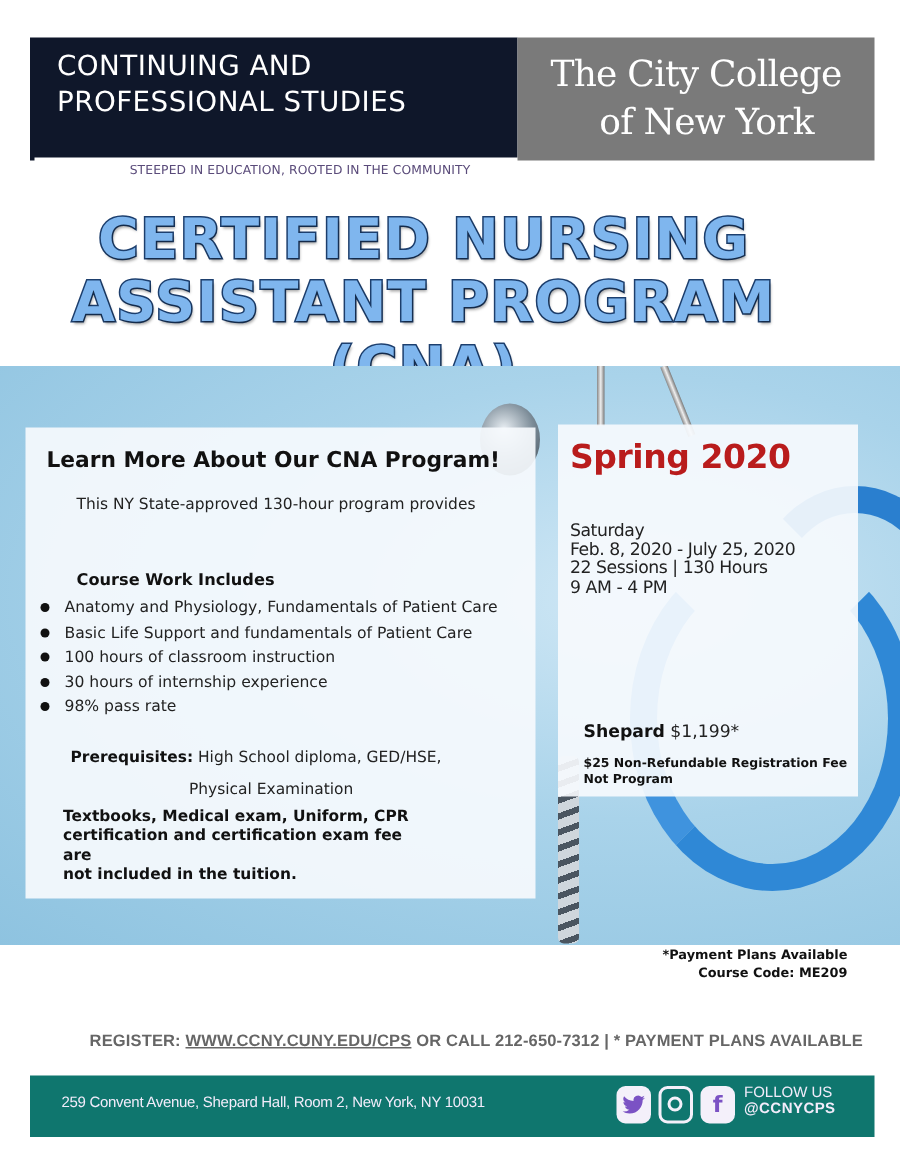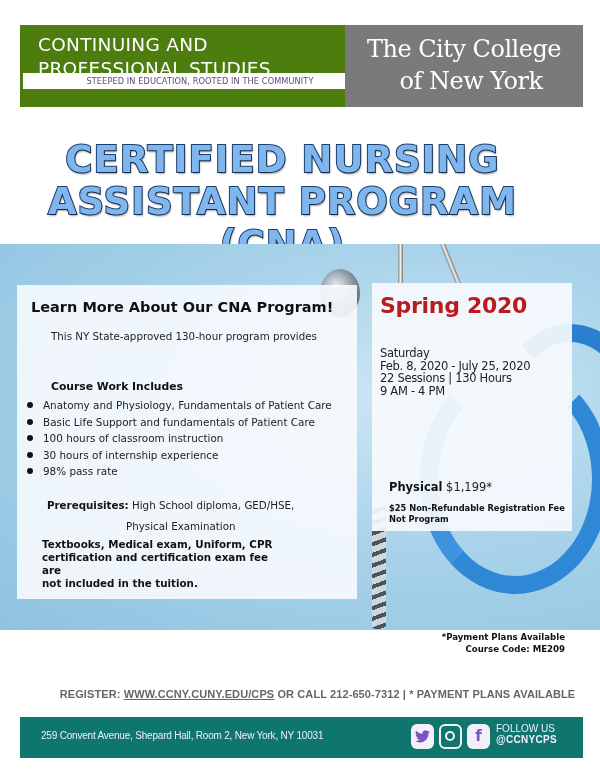--- a/index.html
+++ b/index.html
@@ -1,25 +1,25 @@
 <!DOCTYPE html>
 <html><head>
   <meta charset="utf-8">
   <style>
     * { box-sizing: border-box; margin: 0; padding: 0; }
     html, body { width: 600px; height: 776px; background: #ffffff; overflow: hidden; }
     body { position: relative; font-family: "DejaVu Sans", sans-serif; color: #111; }
 
     
     .header { position: absolute; left: 20px; top: 25px; width: 563px; height: 82px; display: flex; }
-    .header-left { width: 325px; height: 100%; background: #4d7c0f; position: relative; }
+    .header-left { width: 325px; height: 100%; background: #0f172a; position: relative; }
     .cps-line { position: absolute; left: 18px; color: #fff; font-family: "DejaVu Sans", sans-serif; font-size: 18.5px; letter-spacing: 0.3px; font-weight: normal; }
     .cps-line.l1 { top: 9px; }
     .cps-line.l2 { top: 33px; }
-    .tagline { position: absolute; left: 3px; top: 48px; width: 354px; height: 16px; background: #fff; color: #5a4b7a; font-size: 8.2px; text-align: center; line-height: 16px; letter-spacing: 0.1px; }
+    .tagline { position: absolute; left: 3px; top: 80px; width: 354px; height: 16px; background: #fff; color: #5a4b7a; font-size: 8.2px; text-align: center; line-height: 16px; letter-spacing: 0.1px; }
     .header-right { flex: 1; background: #7a7a7a; position: relative; }
     .ccny { position: absolute; left: 0; right: 0; color: #fff; font-family: "DejaVu Serif", serif; font-size: 24px; text-align: center; letter-spacing: -0.5px; }
     .ccny.l1 { top: 10px; }
     .ccny.l2 { top: 42px; padding-left: 14px; }
 
     
     .title { position: absolute; left: 0; width: 565px; text-align: center; font-family: "DejaVu Sans", sans-serif; font-weight: bold; font-size: 37px; color: #7fb6ee; letter-spacing: 1px;
       -webkit-text-stroke: 2px #1d3f6e; paint-order: stroke fill; text-shadow: 1px 2px 2px rgba(0,0,0,0.35); }
     .title.l1 { top: 138px; }
     .title.l2 { top: 180px; }
@@ -141,21 +141,21 @@
 
 <div class="card card-right">
   <div class="spring">Spring 2020</div>
   <div class="sched">
     <div>Saturday</div>
     <div>Feb. 8, 2020 - July 25, 2020</div>
     <div>22 Sessions | 130 Hours</div>
     <div>9 AM - 4 PM</div>
   </div>
   <div class="tuition">
-    <b>Physical</b>
+    <b>Shepard</b>
     <span>$1,199*</span>
   </div>
   <div class="regfee">
     <div>$25 Non-Refundable Registration Fee</div>
     <div>Not Program</div>
   </div>
 </div>
 
 <div class="payment">
   <div>*Payment Plans Available</div>

